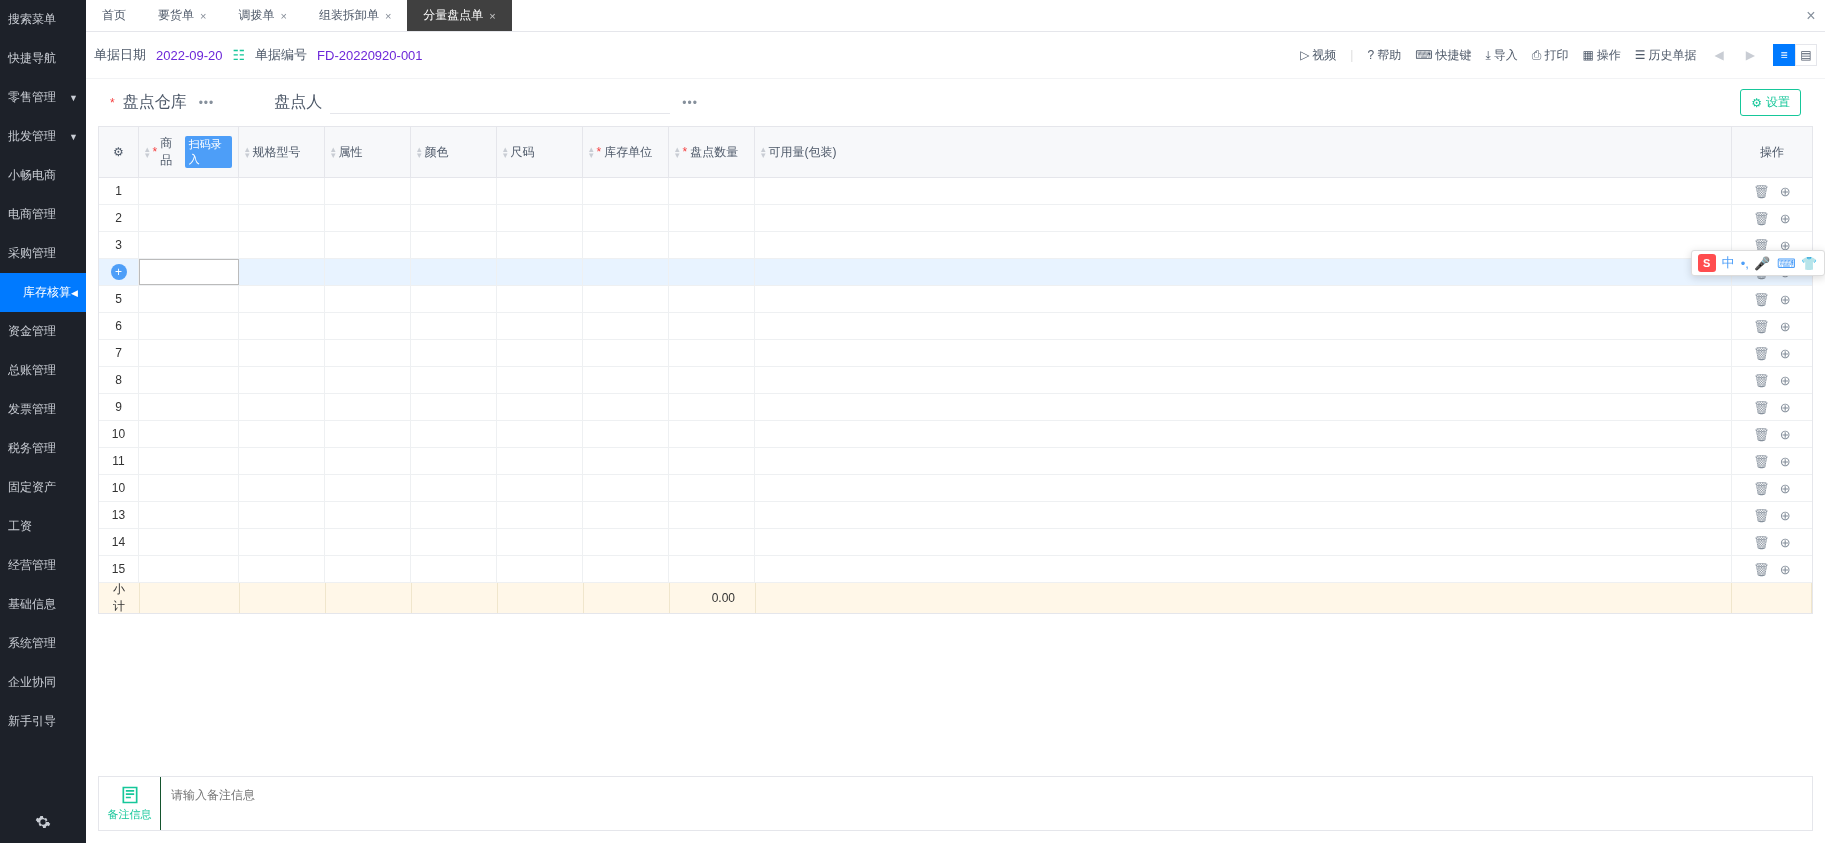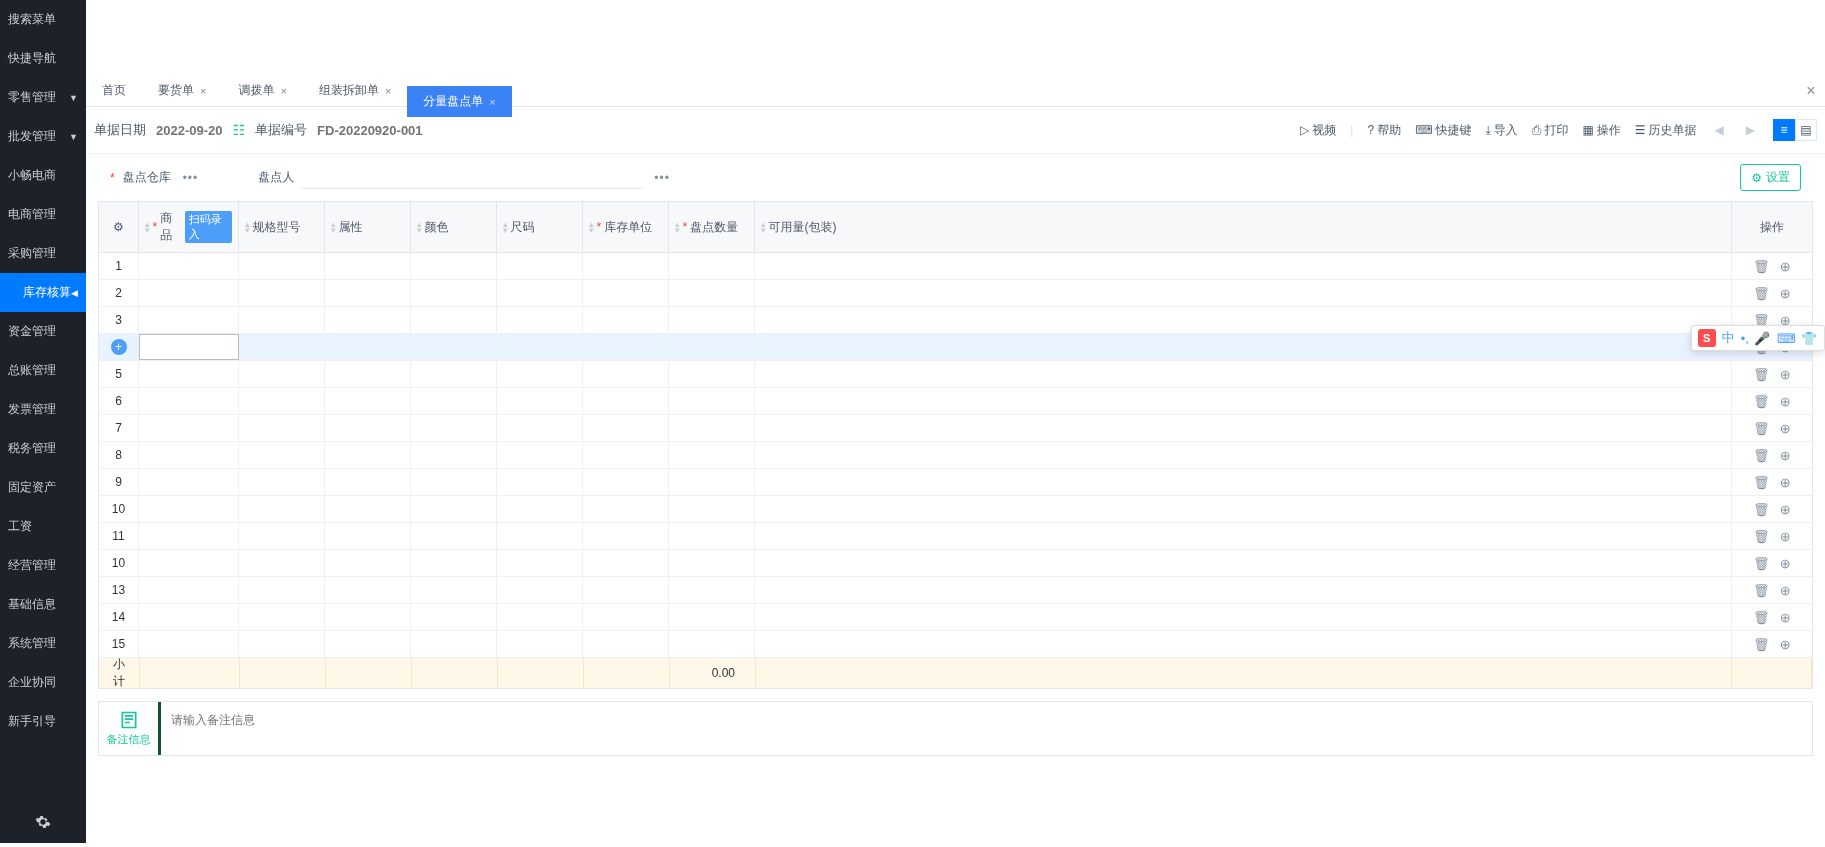--- a/index.html
+++ b/index.html
@@ -1,55 +1,55 @@
 <!DOCTYPE html>
 <html><head>
 <meta charset="utf-8">
 <style>
 * { margin: 0; padding: 0; box-sizing: border-box; }
 body { font-family: "Microsoft YaHei", Arial, sans-serif; font-size: 12px; color: #333; background: #fff; overflow: hidden; }
-.app { display: flex; height: 843px; width: 1825px; position: relative; align-items: center; }
+.app { display: flex; height: 843px; width: 1825px; position: relative; }
 
 
 .sidebar { width: 86px; background: #1d2129; color: #c9cdd4; display: flex; flex-direction: column; height: 100%; }
 .side-item { padding: 11px 8px; font-size: 12px; cursor: pointer; display: flex; align-items: center; justify-content: space-between; }
 .side-item.active { background: #007aff; color: #fff; padding-left: 23px; }
 .side-caret { font-size: 9px; }
 .side-footer { margin-top: auto; text-align: center; padding: 10px 0; }
 .gear-svg { width: 16px; height: 16px; fill: #c9cdd4; }
 
 
 .main { flex: 1; display: flex; flex-direction: column; position: relative; }
 
 
 .tabs { display: flex; align-items: center; height: 32px; border-bottom: 1px solid #e5e6eb; background: #fff; }
 .tab { padding: 0 16px; height: 100%; display: flex; align-items: center; gap: 6px; font-size: 12px; cursor: pointer; color: #4e5969; }
-.tab.active { background: #3b82f6; color: #fff; margin-top: 11px; }
+.tab.active { background: #404040; color: #fff; }
 .tab-close { font-size: 11px; color: inherit; opacity: 0.7; }
 .tabs-close-all { margin-left: auto; width: 28px; text-align: center; font-size: 16px; color: #86909c; cursor: pointer; }
 
 
 .form-bar { display: flex; align-items: center; padding: 12px 8px; border-bottom: 1px solid #f2f3f5; }
 .form-left { display: flex; align-items: center; gap: 10px; font-size: 13px; }
 .form-label { color: #4e5969; }
-.form-value { color: #737373; font-weight: 700; }
+.form-value { color: #6d28d9; font-weight: 400; }
 .cal-icon { color: #16c79a; font-size: 14px; }
 .form-right { margin-left: auto; display: flex; align-items: center; gap: 14px; color: #4e5969; font-size: 12px; }
 .tool-link { display: flex; align-items: center; gap: 3px; cursor: pointer; }
 .tool-sep { color: #ddd; }
 .nav-arrow { color: #c9cdd4; padding: 0 4px; cursor: pointer; }
 .view-toggle { display: flex; }
 .view-btn { width: 22px; height: 22px; display: flex; align-items: center; justify-content: center; border: 1px solid #e5e6eb; cursor: pointer; }
 .view-btn.active { background: #007aff; color: #fff; border-color: #007aff; }
 
 
 .filter-row { display: flex; align-items: center; padding: 10px 24px; gap: 16px; }
 .filter-group { display: flex; align-items: center; gap: 8px; }
 .req-star { color: #f53f3f; }
-.filter-label { color: #4e5969; font-size: 12px; }
+.filter-label { color: #4e5969; font-size: 16px; }
 .filter-input { border: none; border-bottom: 1px solid #007aff; width: 340px; padding: 4px 2px; font-size: 12px; outline: none; }
 .filter-input.plain { border-bottom: 1px solid #e5e6eb; }
 .dots { color: #86909c; letter-spacing: 1px; cursor: pointer; padding: 0 4px; }
 .settings-btn { margin-left: auto; border: 1px solid #16c79a; color: #16c79a; background: #fff; padding: 4px 10px; border-radius: 3px; display: flex; align-items: center; gap: 4px; cursor: pointer; font-size: 12px; }
 
 
 .table-wrap { flex: 1; padding: 0 12px; overflow: hidden; }
 .table-scroll { border: 1px solid #e5e6eb; display: flex; flex-direction: column; }
 .thead { display: flex; background: #f7f8fa; border-bottom: 1px solid #e5e6eb; }
 .th { padding: 8px 6px; font-size: 12px; color: #4e5969; border-right: 1px solid #e5e6eb; display: flex; align-items: center; gap: 3px; position: relative; }
@@ -77,21 +77,21 @@
 .add-circle { width: 16px; height: 16px; border-radius: 50%; background: #4d9ef8; color: #fff; display: flex; align-items: center; justify-content: center; font-size: 12px; }
 .ops-icons { display: flex; gap: 10px; color: #86909c; font-size: 13px; justify-content: center; width: 100%; }
 .ops-icons span { cursor: pointer; }
 
 .tfoot { display: flex; background: #fff7e8; height: 30px; }
 .tf { border-right: 1px solid #f0e6cc; display: flex; align-items: center; padding: 0 20px; font-size: 12px; }
 .tf.right { justify-content: flex-end; }
 
 
 .remarks { display: flex; margin: 12px; border: 1px solid #e5e6eb; }
-.remarks-label { width: 62px; display: flex; flex-direction: column; align-items: center; justify-content: center; gap: 2px; color: #16c79a; font-size: 11px; padding: 8px 0; border-right: 3px solid #14532d; }
+.remarks-label { width: 62px; display: flex; flex-direction: column; align-items: center; justify-content: center; gap: 2px; color: #16c79a; font-size: 11px; padding: 8px 0; border-right: 1px solid #14532d; }
 .remarks-label svg { width: 20px; height: 20px; fill: #16c79a; }
 .remarks-input { flex: 1; border: none; padding: 10px; font-size: 12px; outline: none; resize: none; }
 
 
 .footer { border-top: 1px solid #e5e6eb; padding: 10px 14px; display: flex; justify-content: flex-end; gap: 12px; }
 .btn { padding: 7px 18px; border-radius: 3px; font-size: 13px; cursor: pointer; border: 1px solid transparent; }
 .btn-ghost { background: #fff; border-color: #e5e6eb; color: #4e5969; }
 .btn-outline { background: #fff; border-color: #4d9ef8; color: #4d9ef8; }
 .btn-primary { background: #4d9ef8; color: #fff; display: flex; align-items: center; gap: 4px; }
 

